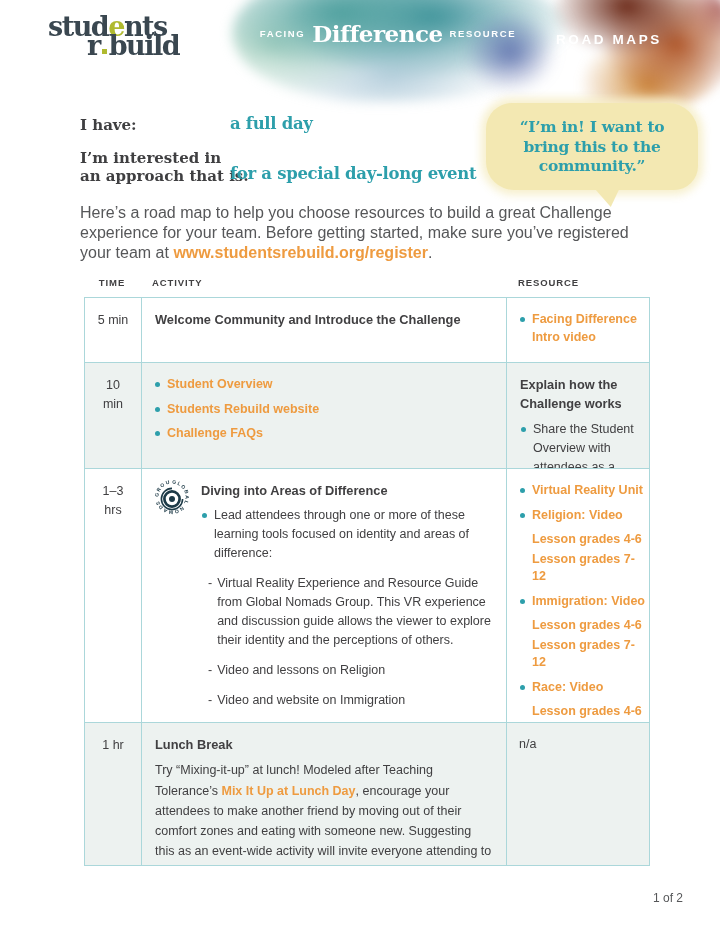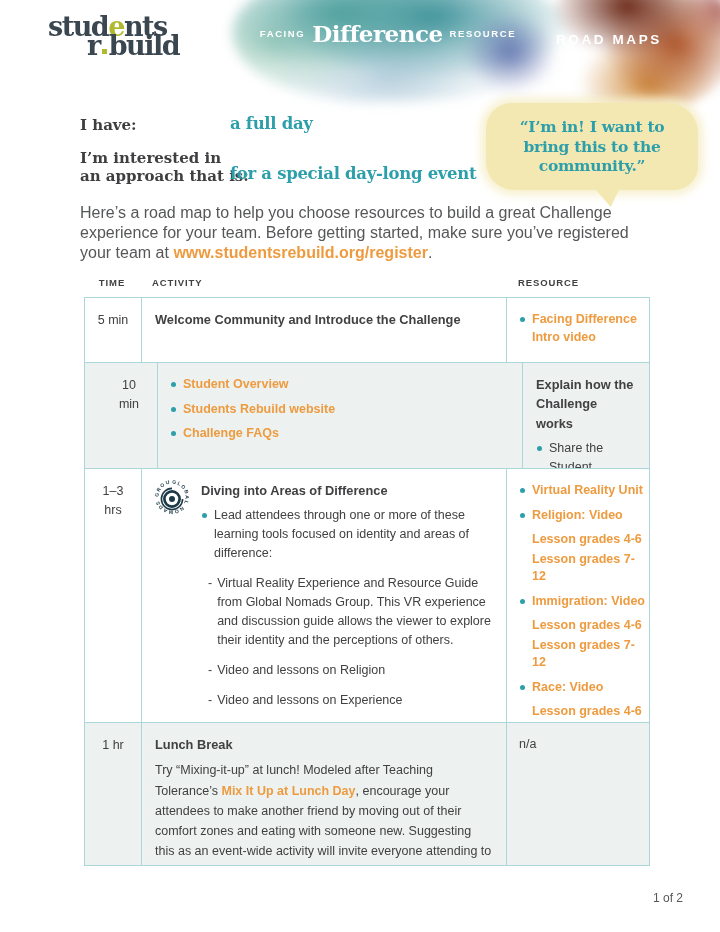--- a/index.html
+++ b/index.html
@@ -69,21 +69,21 @@
   
   .t-headers{position:absolute;left:84px;top:277px;width:564px;height:14px;
     font-size:9.5px;font-weight:bold;letter-spacing:.9px;color:#414042;}
   .th-time{position:absolute;left:0;width:56px;text-align:center;}
   .th-activity{position:absolute;left:68px;}
   .th-resource{position:absolute;left:434px;}
   .rtable{position:absolute;left:84px;top:297px;width:564px;border:1px solid #abd7da;}
   .t-row{display:grid;grid-template-columns:56px 365px 1fr;}
   .t-row + .t-row{border-top:1px solid #abd7da;}
   .t-row:nth-child(1){height:64px;}
-  .t-row:nth-child(2){height:105px;padding-left:16px;}
+  .t-row:nth-child(2){height:105px;}
   .t-row:nth-child(3){height:253px;}
   .t-row:nth-child(4){height:142px;}
   .t-row.shaded{background:#edf2f0;}
   .cell{overflow:hidden;}
   .cell + .cell{border-left:1px solid #abd7da;}
   .time{padding-top:13px;text-align:center;font-size:12.5px;line-height:1.55;color:#414042;}
   .activity{position:relative;padding:12px 12px 0 13px;font-size:12.5px;line-height:1.52;}
   .activity.indented{padding-left:59px;}
   .gn-logo{position:absolute;left:11px;top:9px;width:38px;height:38px;}
   .a-title{font-weight:bold;font-size:12.8px;margin-bottom:6px;color:#414042;}
@@ -211,21 +211,21 @@
             <div class="a-dash">
               <span class="dash-mark">-</span>
               <span class="a-text"><span>Virtual Reality Experience and Resource Guide from Global Nomads Group. This VR experience and discussion guide allows the viewer to explore their identity and the perceptions of others.</span></span>
             </div>
             <div class="a-dash">
               <span class="dash-mark">-</span>
               <span class="a-text"><span>Video and lessons on Religion</span></span>
             </div>
             <div class="a-dash">
               <span class="dash-mark">-</span>
-              <span class="a-text"><span>Video and lessons on Experience</span></span>
+              <span class="a-text"><span>Video and website on Immigration</span></span>
             </div>
             <div class="a-dash">
               <span class="dash-mark">-</span>
               <span class="a-text"></span>
             </div>
           </div>
           <div class="cell resource">
             <div class="res-bullet">
               <span class="dot"></span>
               <span class="res-text">Virtual Reality Unit</span>

